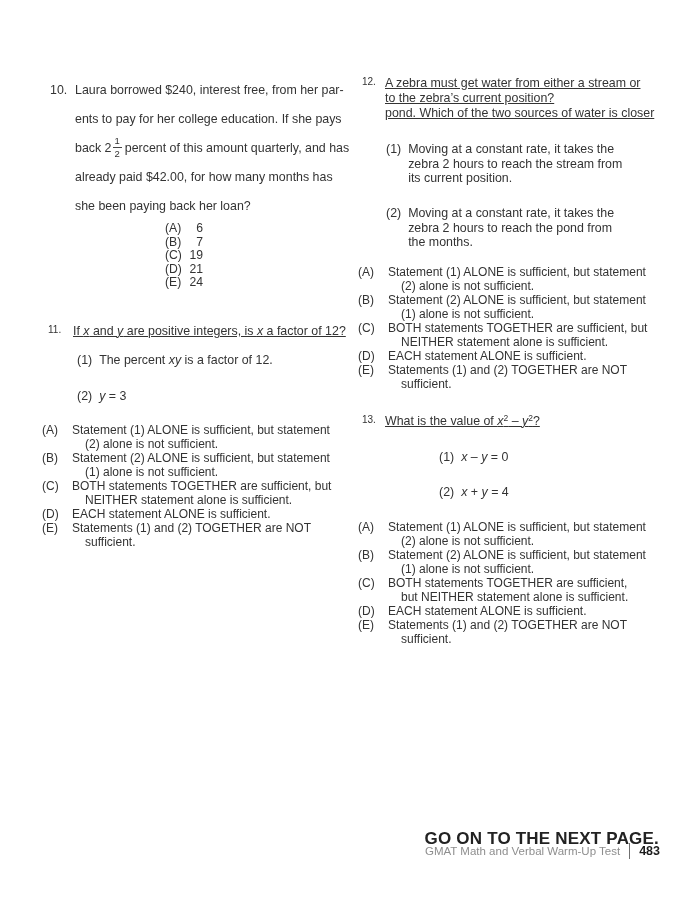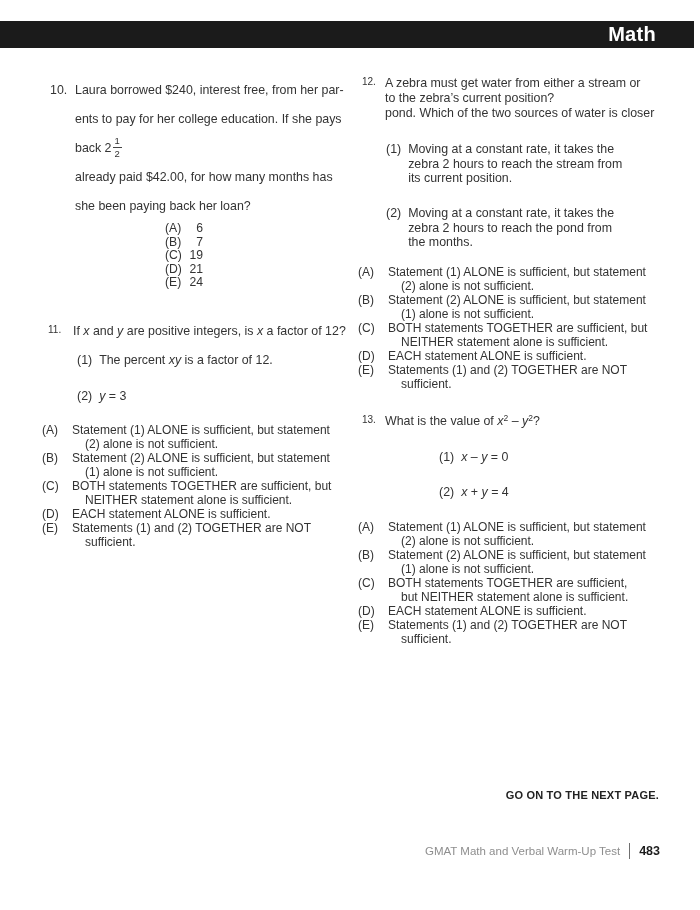--- a/index.html
+++ b/index.html
@@ -38,67 +38,64 @@
   .choices { padding-left:125px; }
   .chrow { display:flex; font-size:12.2px; line-height:13.6px; }
   .chlet { width:21px; }
   .chval { width:17px; text-align:right; }
 
   
   .qs .qnum { width:25px; }
   .qs { padding-left:8px; }
   .qr { padding-left:4px; }
   .qr .qnum { width:23px; }
-  .qline { font-size:12.4px; line-height:15px; white-space:nowrap; }
+  .qline { font-size:12.4px; line-height:15px; white-space:nowrap;text-decoration:underline; }
 
   
   .stmt { display:flex; font-size:12.4px; line-height:14px; white-space:nowrap; }
   .slabel { flex:none; margin-right:7px; }
   .sml { line-height:14.5px; }
 
   
   .ds { }
   .opt { display:flex; font-size:12px; line-height:14px; }
   .ds-left { padding-left:2px; }
   .olet { flex:none; width:30px; }
   .otxt { flex:1; white-space:nowrap; }
   .l1,.l2 { display:block; }
   .l2 { padding-left:13px; }
   .l2:empty { display:none; }
 
   .it { font-style:italic; }
   .sup { font-size:8.5px; position:relative; top:-4px; }
 
   
-  .go-on { position:absolute; top:789px; right:41px; font-size:11px; font-weight:bold; color:#222; letter-spacing:.2px; }
+  .go-on { position:absolute; top:829px; right:41px; font-size:17px; font-weight:bold; color:#222; letter-spacing:.2px; }
   .pfooter { position:absolute; top:843px; right:40px; display:flex; align-items:center;text-align:center; }
   .pfooter .btitle { color:#8e8e8e; font-size:11.5px; }
   .pfooter .sep { width:1px; height:16px; background:#6f6f6f; margin:0 9px; }
   .pfooter .pnum { color:#1c1c1c; font-weight:bold; font-size:12.5px; }
 </style>
 </head>
 <body>
 
 <div class="page">
 
-  <div class="header-bar">
-    <span class="header-title">Math</span>
-  </div>
 
   <div class="col col-left">
 
     <div class="blk q q10" style="top:0">
       <span class="qnum dline">10.</span>
       <div class="qbody">
         <div class="dline">Laura borrowed $240, interest free, from her par-</div>
         <div class="dline">ents to pay for her college education. If she pays</div>
         <div class="dline"><span>back 2</span><span class="frac">
               <span class="fnum">1</span>
               <span class="fden">2</span>
-            </span></div>
+            </span><span>percent of this amount quarterly, and has</span></div>
         <div class="dline">already paid $42.00, for how many months has</div>
         <div class="dline">she been paying back her loan?</div>
       </div>
     </div>
 
     <div class="blk choices" style="top:146px">
       <div class="chrow">
           <span class="chlet">(A)</span>
           <span class="chval">6</span>
         </div>

